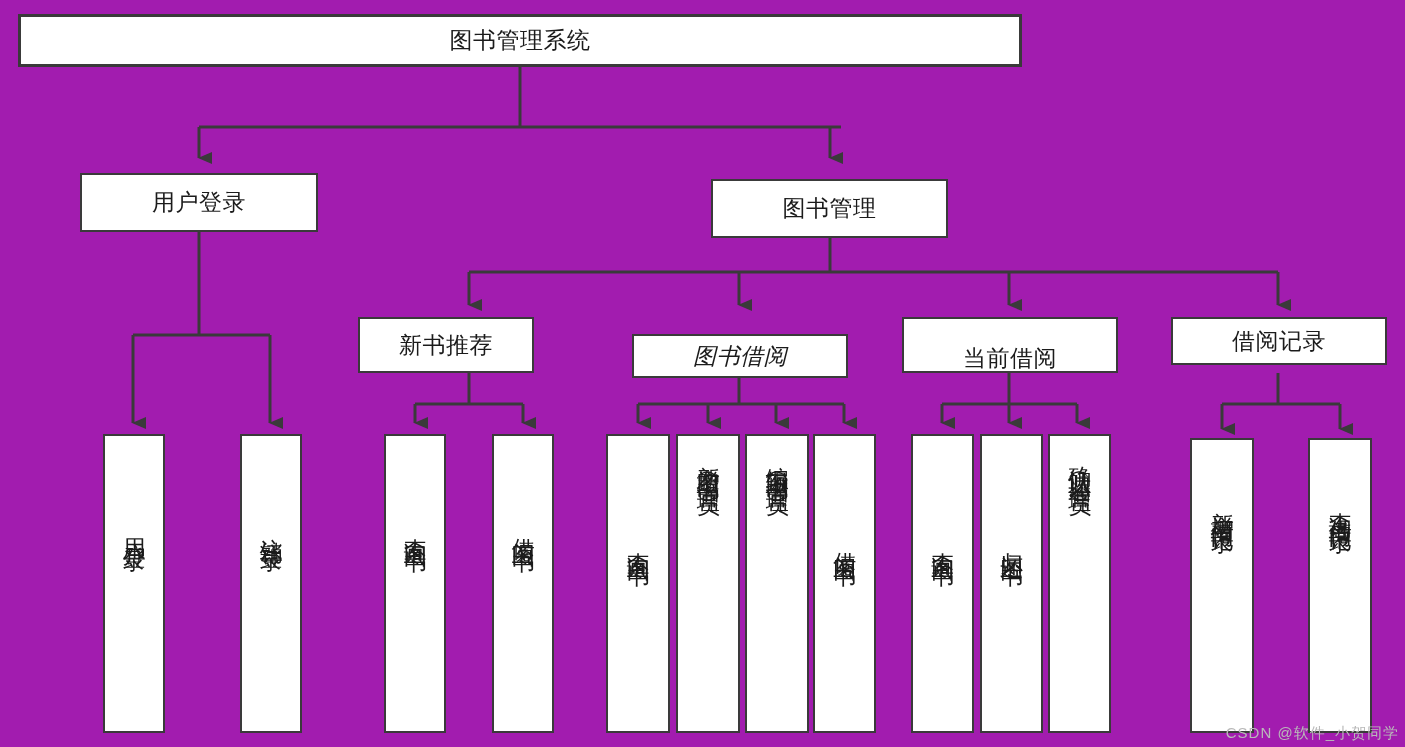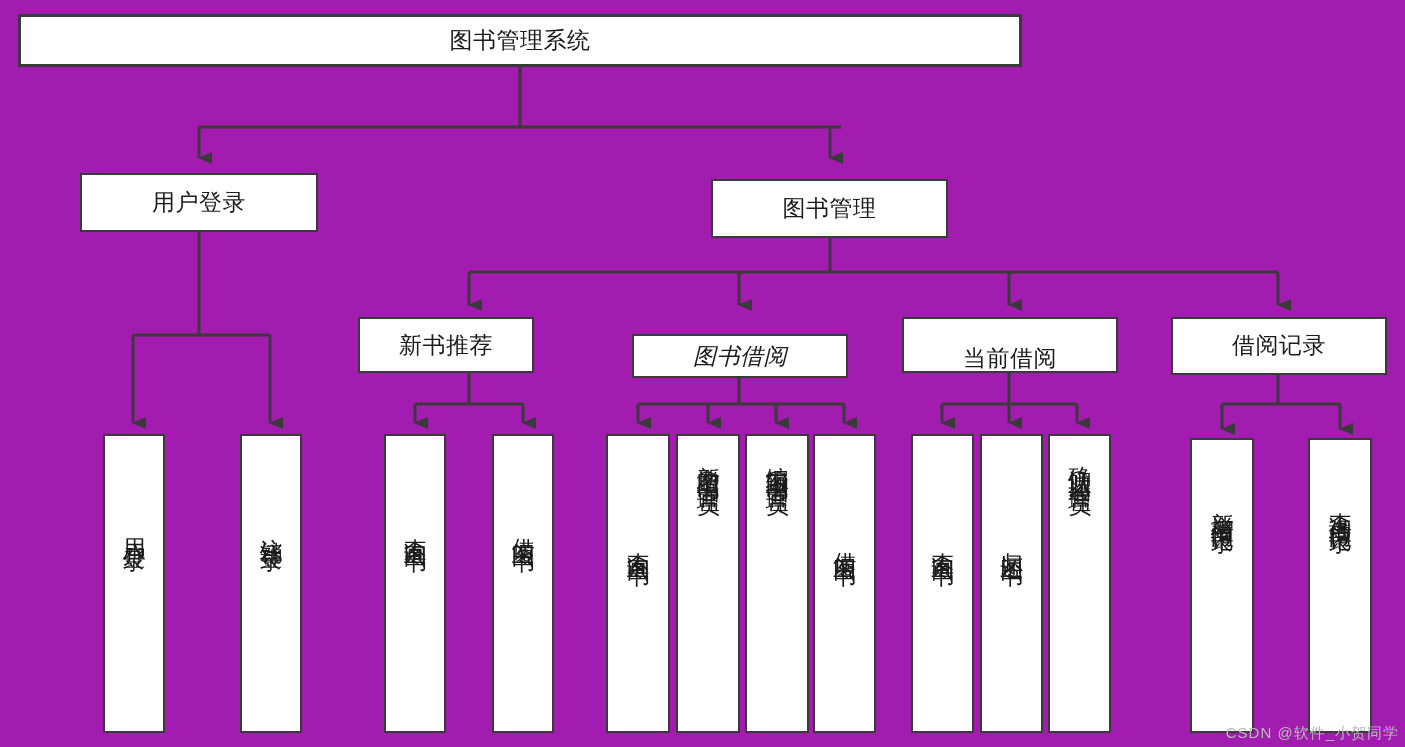--- a/index.html
+++ b/index.html
@@ -144,21 +144,21 @@
   </div>
 
   <div class="node" style="left:632px; top:334px; width:216px; height:44px;font-style:italic;">
     <span class="label">图书借阅</span>
   </div>
 
   <div class="node" style="left:902px; top:317px; width:216px; height:56px;align-items:flex-end;">
     <span class="label">当前借阅</span>
   </div>
 
-  <div class="node" style="left:1171px; top:317px; width:216px; height:58px;font-family:Liberation Serif, serif;">
+  <div class="node" style="left:1171px; top:317px; width:216px; height:48px;">
     <span class="label">借阅记录</span>
   </div>
 
   <div class="node vert mid" style="left:103px; top:434px; width:62px; height:299px;">
     <span class="label">用户登录</span>
   </div>
 
   <div class="node vert mid" style="left:240px; top:434px; width:62px; height:299px;">
     <span class="label">注销登录</span>
   </div>

